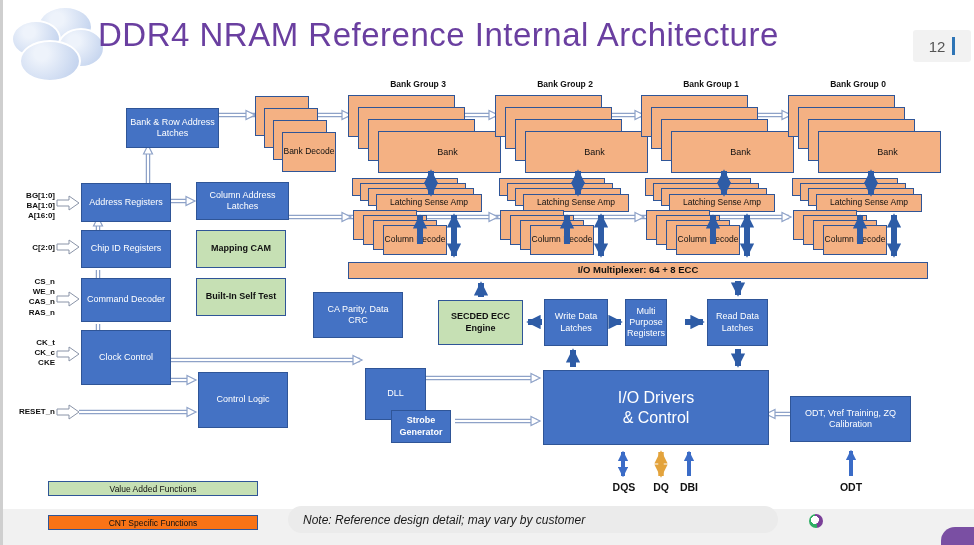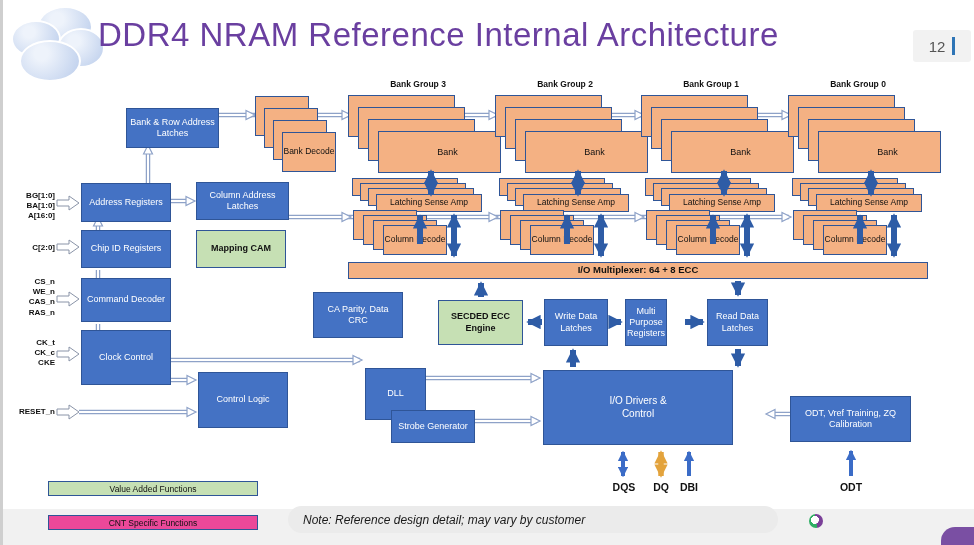--- a/index.html
+++ b/index.html
@@ -26,25 +26,25 @@
   
   .b-brl{left:123px;top:108px;width:93px;height:40px;}
   .b-ar {left:78px; top:183px;width:90px;height:39px;}
   .b-cid{left:78px; top:230px;width:90px;height:38px;}
   .b-cmd{left:78px; top:278px;width:90px;height:44px;}
   .b-clk{left:78px; top:330px;width:90px;height:55px;}
   .b-cl {left:195px;top:372px;width:90px;height:56px;}
   .b-cal{left:193px;top:182px;width:93px;height:38px;}
   .b-cap{left:310px;top:292px;width:90px;height:46px;}
   .b-dll{left:362px;top:368px;width:61px;height:52px;}
-  .b-sg {left:388px;top:410px;width:84px;height:33px;}
+  .b-sg {left:388px;top:410px;width:60px;height:33px;font-weight:bold;}
   .b-wdl{left:541px;top:299px;width:64px;height:47px;}
   .b-mpr{left:622px;top:299px;width:42px;height:47px;}
   .b-rdl{left:704px;top:299px;width:61px;height:47px;}
-  .b-iod{left:540px;top:370px;width:190px;height:75px;font-size:10px;justify-content:center;}
+  .b-iod{left:540px;top:370px;width:226px;height:75px;font-size:16px;justify-content:center;}
   .b-iod span{display:block;width:90px;}
   .b-odt{left:787px;top:396px;width:121px;height:46px;}
   .b-odt span{display:block;width:100px;}
   .b-cap span{display:block;width:70px;}
   
   .g-cam {left:193px;top:230px;width:90px;height:38px;}
   .g-bist{left:193px;top:278px;width:90px;height:38px;}
   .g-sec {left:435px;top:300px;width:85px;height:45px;}
   
   .decode-stack{left:252px;top:96px;width:130px;height:120px;}
@@ -69,21 +69,21 @@
   .pin{position:absolute;font-weight:bold;font-size:10.5px;color:#111;text-align:center;}
   .pin-dqs{left:603px;top:481px;width:36px;}
   .pin-dq {left:646px;top:481px;width:24px;}
   .pin-dbi{left:671px;top:481px;width:30px;}
   .pin-odt{left:832px;top:481px;width:32px;}
   
   .legend-row{left:45px;width:210px;height:15px;display:flex;align-items:center;justify-content:center;
               font-size:8.5px;border:1.4px solid #2F5597;box-sizing:border-box;color:#111;}
   .lg1{top:481px;background:#C6E0B4;}
   .lg2{top:498px;background:#4472C4;color:#fff;}
-  .lg3{top:515px;background:#ec4899;}
+  .lg3{top:515px;background:#f97316;}
   
   #footerband{left:0;top:509px;width:974px;height:36px;background:#f1f1f1;}
   #notepill{left:285px;top:506px;width:490px;height:27px;background:#ebebeb;border-radius:14px;
             display:flex;align-items:center;padding-left:15px;}
   #notetext{font-size:12px;font-weight:normal;font-style:italic;color:#1a1a1a;}
   #minilogo{left:806px;top:514px;width:14px;height:14px;border-radius:50%;
             background:radial-gradient(circle at 42% 42%, #fff 0 34%, transparent 35%),
                        conic-gradient(from 170deg, #2FAF64 0 50%, #7A3F98 50% 100%);}
   #cornertab{left:938px;top:527px;width:52px;height:40px;background:#7A4FA3;border-radius:14px;}
 </style>
@@ -177,20 +177,21 @@
   <div class="abs bbox b-mpr">Multi Purpose Registers</div>
   <div class="abs bbox b-rdl">Read Data Latches</div>
   <div class="abs bbox b-iod">
       <span>I/O Drivers &amp; Control</span>
     </div>
   <div class="abs bbox b-odt">
       <span>ODT, Vref Training, ZQ Calibration</span>
     </div>
 
   <div class="abs gbox g-cam">Mapping CAM</div>
+  <div class="abs gbox g-bist">Built-In Self Test</div>
   <div class="abs gbox g-sec">SECDED ECC Engine</div>
 
   <div class="abs decode-stack">
     <div class="obox dk p1"></div>
     <div class="obox dk p2"></div>
     <div class="obox dk p3"></div>
     <div class="obox dk front">Bank Decode</div>
   </div>
 
   <div class="bank-group bgp3">

